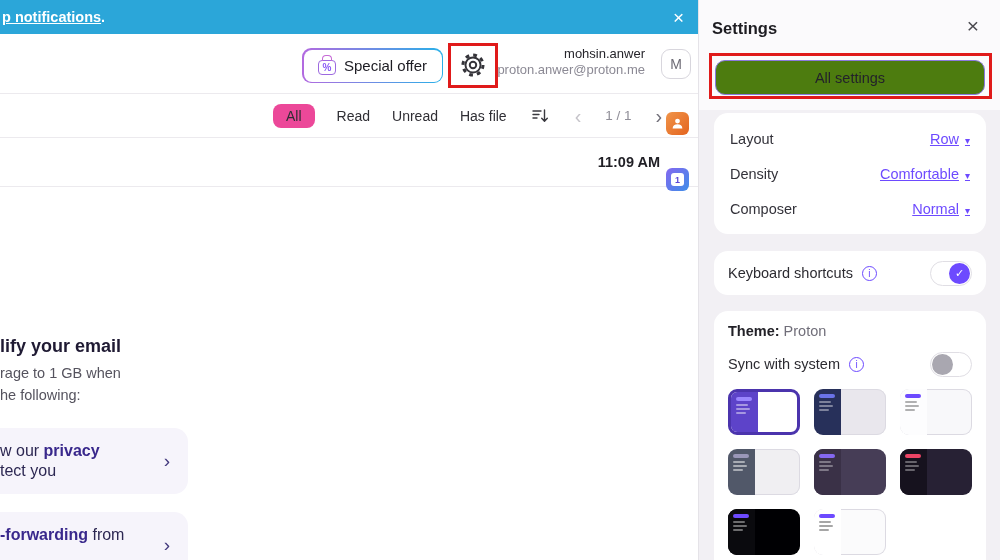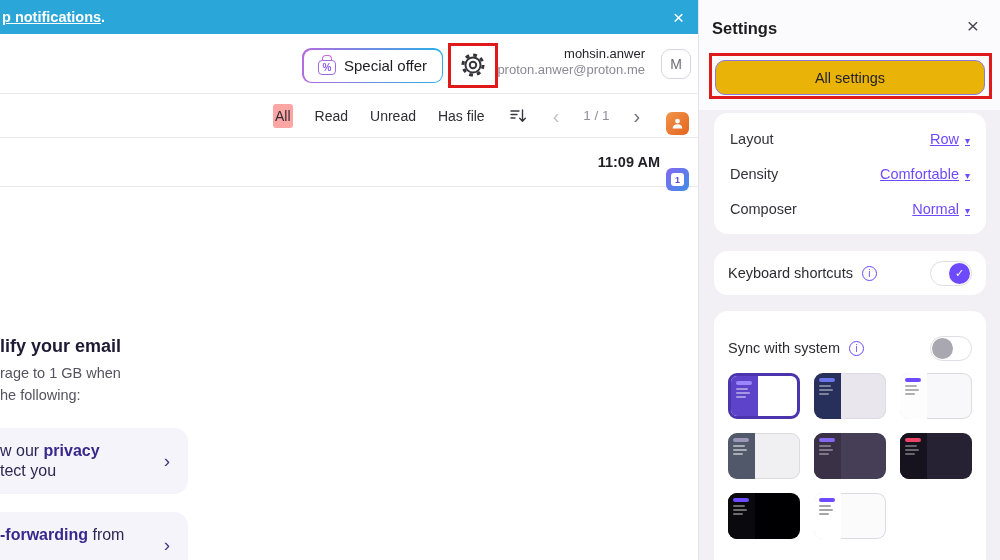--- a/index.html
+++ b/index.html
@@ -31,21 +31,21 @@
   .account-name { color:#26252b; }
   .account-email { color:#8b8994; }
   .avatar { position:absolute; right:7px; top:15px; width:30px; height:30px; border:1px solid #d8d6dd;
             border-radius:9px; display:flex; align-items:center; justify-content:center; color:#6d6b75;
             font-size:14px; background:#fff; cursor:pointer; }
 
   
   .toolbar { position:absolute; left:0; top:93px; width:698px; height:45px; border-top:1px solid #eceaee;
              border-bottom:1px solid #eceaee; display:flex; align-items:center; padding-left:273px;
              font-size:14px; color:#2f2e34; background:#fff; }
-  .flt-pill { background:#fca5a5; border-radius:3px; padding:4px 2px; cursor:pointer; }
+  .flt-pill { background:#ec4899; border-radius:8px; padding:4px 13px; cursor:pointer; }
   .flt { margin-left:22px; cursor:pointer; }
   .sort-btn { margin-left:25px; cursor:pointer; display:flex; align-items:center; }
   .chev-l { margin-left:26px; color:#c5c3c9; font-size:20px; cursor:pointer; line-height:1; }
   .pager { margin-left:24px; color:#908e98; font-size:13.5px; }
   .chev-r { margin-left:24px; color:#6f6d77; font-size:20px; cursor:pointer; line-height:1; }
 
   
   .mail-row { position:absolute; left:0; top:138px; width:715px; height:49px;
               border-bottom:1px solid #eceaee; background:#fff; cursor:pointer; }
   .mail-time { position:absolute; right:55px; top:16px; font-weight:bold; font-size:14.5px; color:#201f25; }
@@ -72,21 +72,21 @@
   .cal-inner { width:13px; height:13px; background:#fff; border-radius:3px; display:flex;
                align-items:center; justify-content:center; font-size:9px; font-weight:bold; color:#5b46d6; }
 
   
   .panel { position:absolute; left:698px; top:0; width:302px; height:560px; background:#f2f0f4;
            border-left:1px solid #e5e3e8; }
   .panel-head { position:absolute; left:0; top:0; width:100%; height:110px; background:#fbfafc; }
   .panel-title { position:absolute; left:13px; top:19px; font-size:16.5px; font-weight:bold; color:#1d1c21; }
   .panel-close { position:absolute; right:21px; top:15px; font-size:21px; color:#4a494f; cursor:pointer; line-height:1; }
   .redbox-settings { position:absolute; left:10px; top:53px; width:283px; height:46px; border:3px solid #e01a1a; }
-  .all-settings { position:absolute; left:16px; top:60px; width:270px; height:35px; background:#eab308;
+  .all-settings { position:absolute; left:16px; top:60px; width:270px; height:35px; background:#4d7c0f;
                   border:1px solid #8b79de; border-radius:10px; font-size:14.5px; color:#23222a;
                   display:flex; align-items:center; justify-content:center; cursor:pointer; }
 
   .card { background:#fff; border-radius:14px; position:absolute; left:15px; width:272px; }
   .card-opts { top:113px; height:121px; padding:8px 16px; }
   .opt-row { display:flex; justify-content:space-between; align-items:center; height:35px; cursor:pointer; }
   .opt-label { font-size:14.5px; color:#33323a; }
   .opt-value { font-size:14.5px; color:#6d4aff;text-decoration:underline; }
   .caret { font-size:10px; color:#6d4aff; margin-left:6px; }
 
@@ -235,20 +235,24 @@
 
     <div class="card card-kb">
       <span class="kb-label">Keyboard shortcuts</span>
       <span class="info">i</span>
       <span class="toggle on">
         <span class="knob">✓</span>
       </span>
     </div>
 
     <div class="card card-theme">
+      <div class="theme-line">
+        <span class="theme-label">Theme:</span>
+        <span class="theme-value"> Proton</span>
+      </div>
       <div class="sync-row">
         <span class="sync-label">Sync with system</span>
         <span class="info">i</span>
         <span class="toggle">
           <span class="knob">✓</span>
         </span>
       </div>
       <div class="theme-grid">
           <div class="thumb sel" style="background: rgb(255, 255, 255);">
             <div class="thumb-sb" style="background: rgb(93, 67, 201);">

